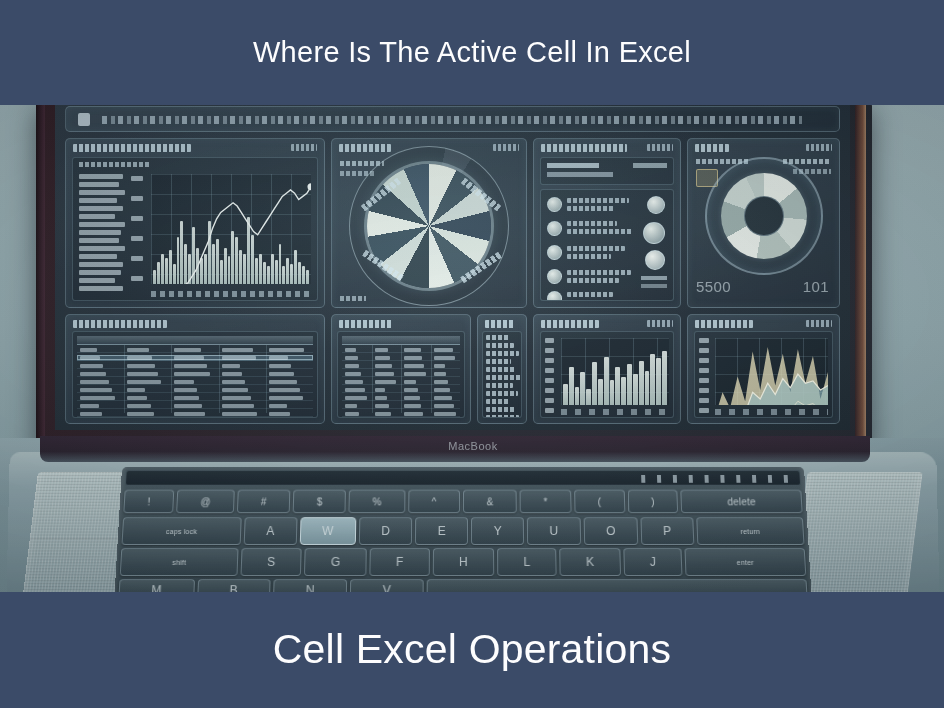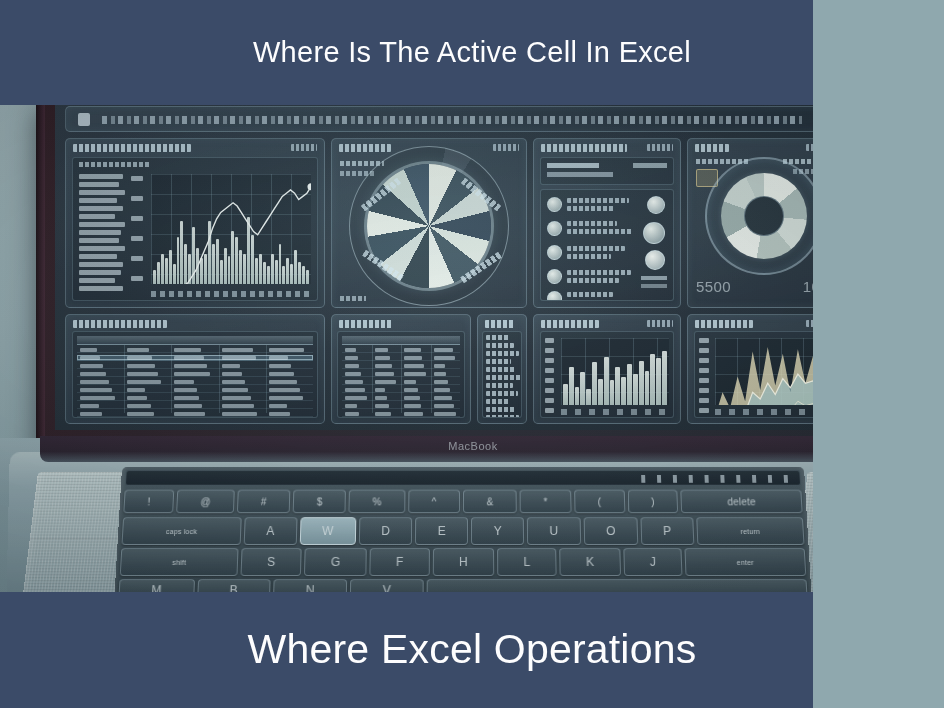--- a/index.html
+++ b/index.html
@@ -1,21 +1,21 @@
 <!DOCTYPE html>
 <html><head>
 <meta charset="utf-8">
 <style>
   * { margin:0; padding:0; box-sizing:border-box; }
   html,body{
     width:944px; height:708px; overflow:hidden;
     font-family:"Liberation Sans", sans-serif;
     background:#8fa8ae;
   }
-  #card{ position:relative; width:813px; height:708px; overflow:hidden; }
+  #card{ position:relative; width:944px; height:708px; overflow:hidden; }
 
   
   .banner{
     position:absolute; left:0; width:944px;
     background:#3b4b68;
     display:flex; align-items:center; justify-content:center;
     z-index:40;
   }
   #header-banner{ top:0; height:105px; }
   #footer-banner{ top:592px; height:116px; }
@@ -802,16 +802,16 @@
             <div class="key">N</div>
             <div class="key">V</div>
             <div class="key space"></div>
           </div>
       </div>
 
     </div>
   </div>
 
   <div class="banner" id="footer-banner">
-    <div id="category-title">Where Excel Operations</div>
+    <div id="category-title">Cell Excel Operations</div>
   </div>
 
 </div>
 
 </body></html>

